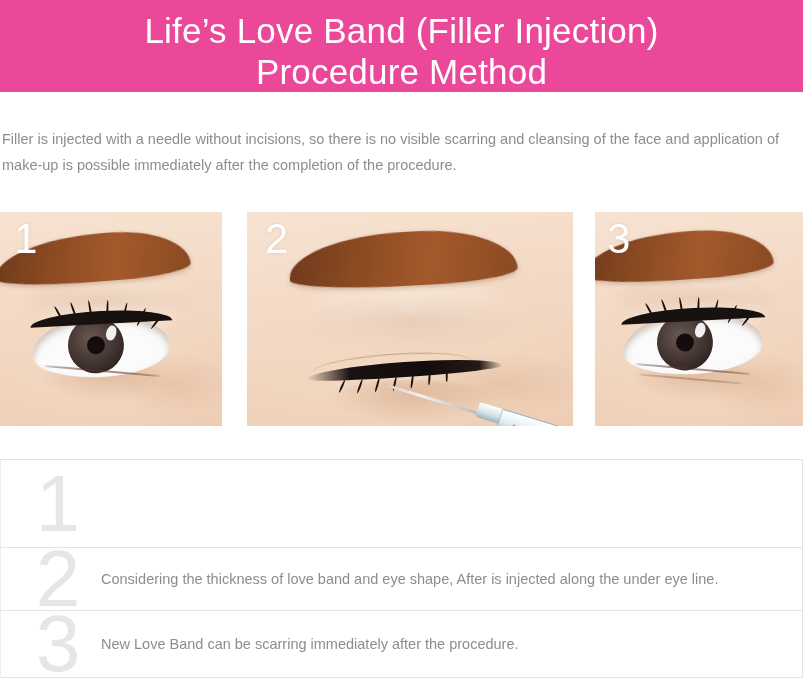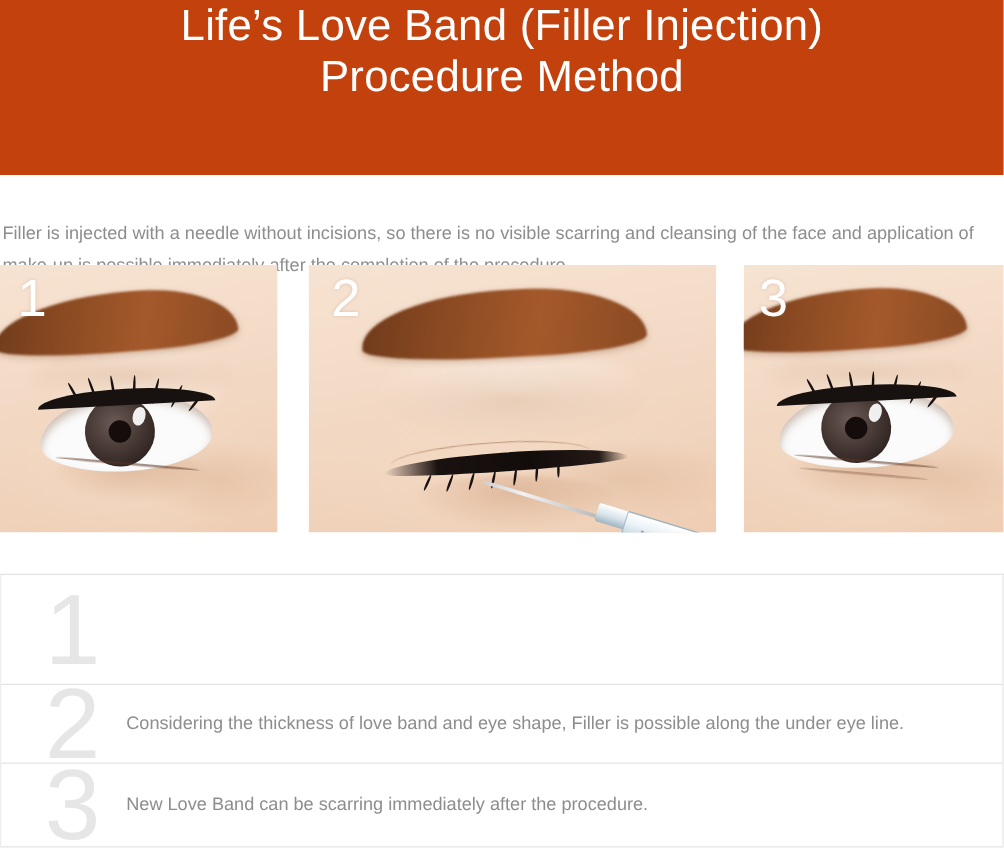--- a/index.html
+++ b/index.html
@@ -11,24 +11,24 @@
     width: 803px;
     height: 679px;
     font-family: "Liberation Sans", sans-serif;
     overflow: hidden;
     position: relative;
   }
 
   
   .header {
     width: 803px;
-    height: 140px;
-    background: #c2410c;
+    height: 92px;
+    background: #ec4899;
     display: flex;
-    align-items: flex-start;
+    align-items: flex-end;
     justify-content: center;
     box-sizing: border-box;
   }
   .header-title {
     color: #ffffff;
     font-size: 35px;
     line-height: 41px;
     text-align: center;
     font-weight: 400;
     letter-spacing: 0.2px;
@@ -395,21 +395,21 @@
 </div>
 
 <div class="steps">
 
   <div class="step step-1">
     <div class="step-num">1</div>
   </div>
 
   <div class="step step-2">
     <div class="step-num">2</div>
-    <p class="step-text">Considering the thickness of love band and eye shape, Filler is possible along the under eye line.</p>
+    <p class="step-text">Considering the thickness of love band and eye shape, After is injected along the under eye line.</p>
   </div>
 
   <div class="step step-3">
     <div class="step-num">3</div>
     <p class="step-text">New Love Band can be scarring immediately after the procedure.</p>
   </div>
 
 </div>
 
 </body></html>

